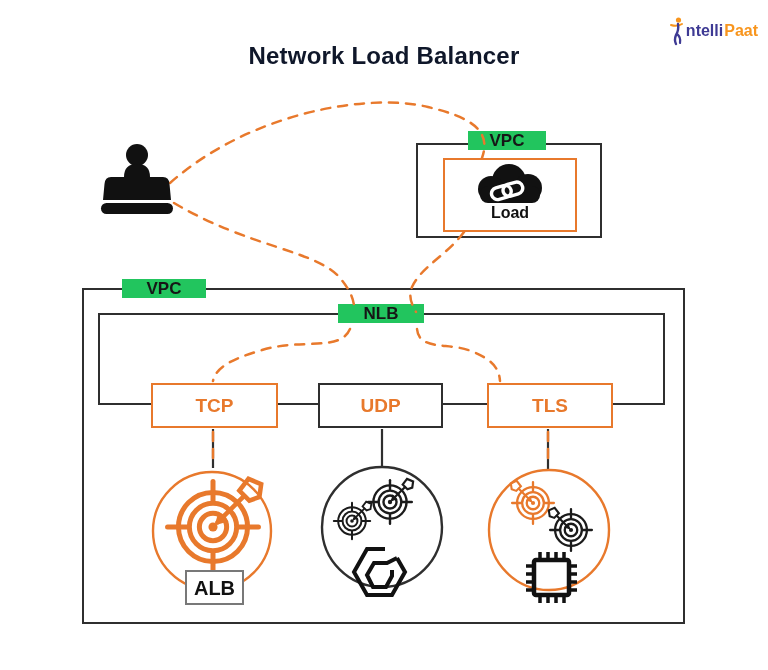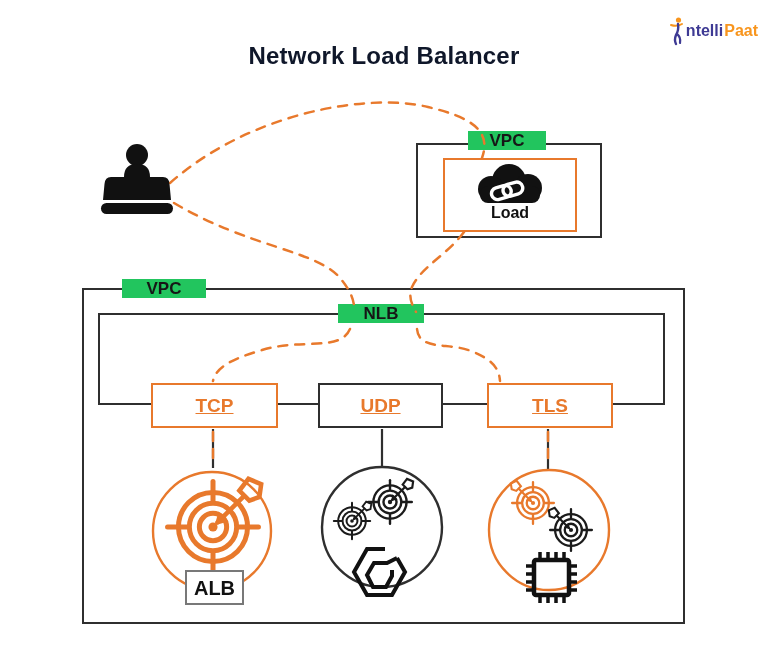--- a/index.html
+++ b/index.html
@@ -24,21 +24,21 @@
   .chip{
     position:absolute;background:#22c55e;text-align:center;
     font-weight:bold;color:#161616;font-size:17px;line-height:19px;padding:0 6px;
   }
   .chip.endpoint-vpc-label{left:468px;top:131px;width:66px;}
   .chip.main-vpc-label{left:122px;top:279px;width:72px;}
   .chip.nlb-label{left:338px;top:304px;width:74px;}
 
   .proto{
     position:absolute;box-sizing:border-box;background:#fff;text-align:center;
-    font-weight:bold;font-size:19px;color:#e8792c;height:45px;line-height:41px;top:383px;text-decoration:underline;
+    font-weight:bold;font-size:19px;color:#e8792c;height:45px;line-height:41px;top:383px;
   }
   .proto.tcp{left:151px;width:127px;border:2.5px solid #e8792c;}
   .proto.udp{left:318px;width:125px;border:2.5px solid #2f2f2f;}
   .proto.tls{left:487px;width:126px;border:2.5px solid #e8792c;}
 
   .vpce-label{
     position:absolute;left:443px;top:204px;width:134px;text-align:center;
     font-weight:bold;font-size:16px;color:#111;
   }
 

